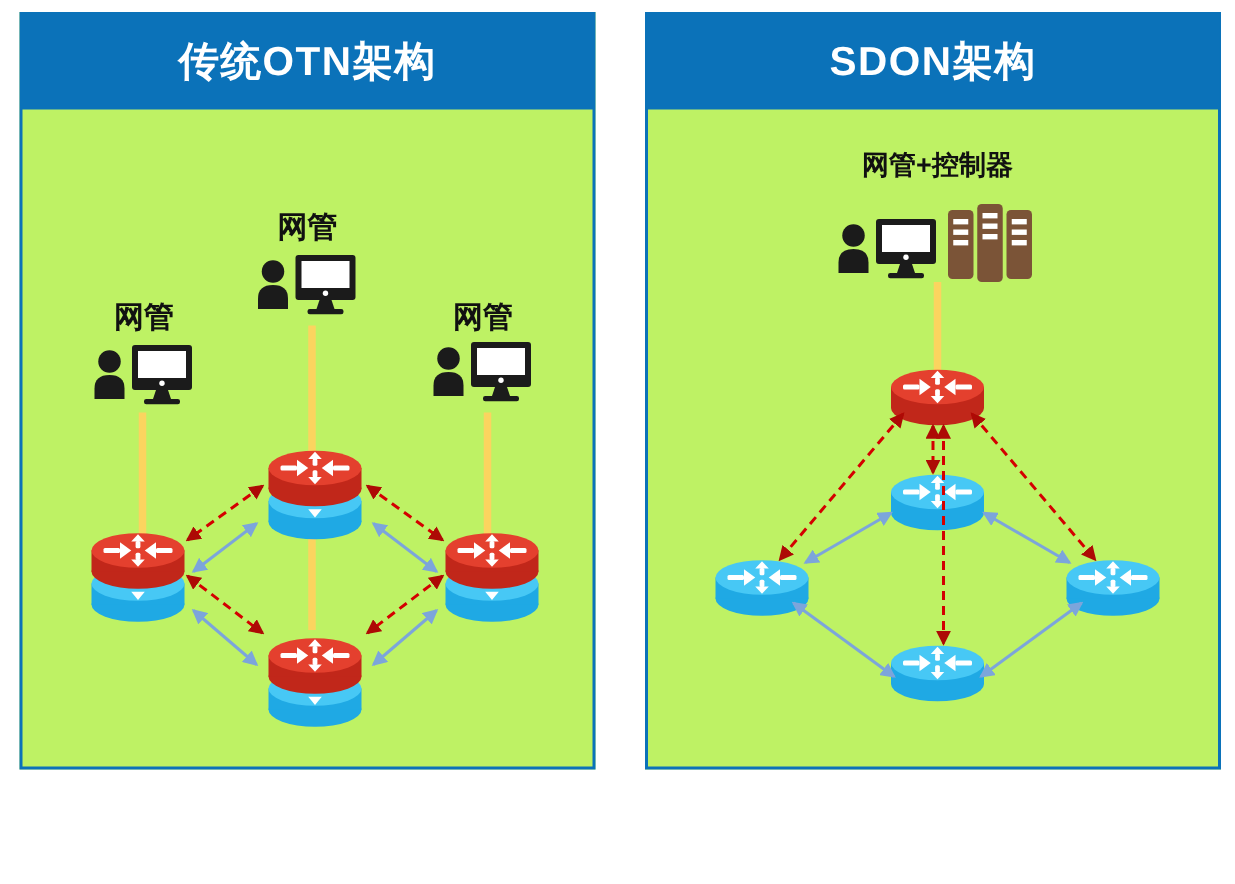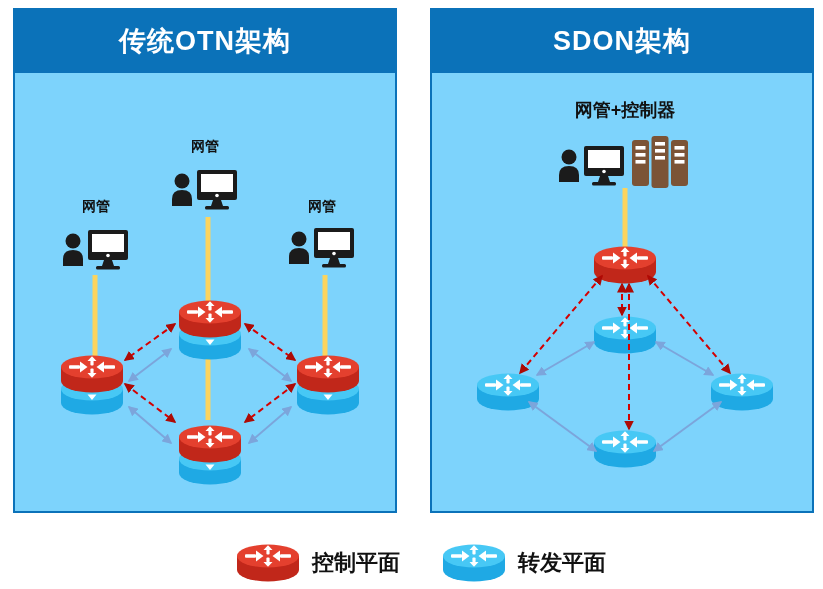--- a/index.html
+++ b/index.html
@@ -1,33 +1,33 @@
 <!DOCTYPE html>
 <html><head>
 <meta charset="utf-8">
 <style>
   * { margin:0; padding:0; box-sizing:border-box; }
   body { font-family:"Liberation Sans","DejaVu Sans",sans-serif; background:#fff; }
   .stage { position:relative; width:823px; height:589px; background:#fff; overflow:hidden; }
 
   .panel { position:absolute; top:8px; width:384px; height:505px;
-           border:2px solid #0B72B9; background:#7dd3fc; }
+           border:2px solid #0B72B9; background:#bef264; }
   .panel-left  { left:13px; }
   .panel-right { left:430px; }
 
   .panel-header { height:64px; background:#0B72B9; color:#fff;
                   display:flex; align-items:center; justify-content:center;
                   font-size:27px; font-weight:bold; letter-spacing:1px;
                   margin:-1px -1px 0 -1px; }
 
   svg.diagram { position:absolute; left:0; top:0; width:380px; height:501px; }
 
   .float-label { position:absolute; transform:translateX(-50%);
                  font-weight:bold; color:#111; white-space:nowrap; }
-  .mgr-label  { font-size:14px; }
+  .mgr-label  { font-size:20px; }
   .ctrl-label { font-size:18px; }
 
   .edge-r { stroke:#D40000; stroke-width:2; stroke-dasharray:6 4; fill:none;
             marker-start:url(#mr); marker-end:url(#mr); }
   .edge-b { stroke:#7CA5DB; stroke-width:2; fill:none;
             marker-start:url(#mb); marker-end:url(#mb); }
   .mgmt   { stroke:#FBD45F; stroke-width:5; fill:none; }
 
   .legend { position:absolute; left:0; top:540px; width:823px; height:46px; }
   .legend-item { position:absolute; display:flex; align-items:center; gap:12px; height:46px; }
@@ -172,28 +172,14 @@
 
       <line class="edge-b" x1="162" y1="332" x2="105" y2="365"></line>
       <line class="edge-b" x1="224" y1="332" x2="281" y2="365"></line>
       <line class="edge-b" x1="97" y1="392" x2="164" y2="441"></line>
       <line class="edge-b" x1="289" y1="392" x2="222" y2="441"></line>
     </svg>
 
     <div class="float-label ctrl-label" style="left:193px; top:88px;">网管+控制器</div>
   </section>
 
-  <div class="legend">
-    <div class="legend-item legend-item-1">
-      <svg width="64" height="42" viewBox="0 0 64 42">
-        <use href="#cyl-red" transform="translate(32,14)"></use>
-      </svg>
-      <span class="legend-label">控制平面</span>
-    </div>
-    <div class="legend-item legend-item-2">
-      <svg width="64" height="42" viewBox="0 0 64 42">
-        <use href="#cyl-blue" transform="translate(32,14)"></use>
-      </svg>
-      <span class="legend-label">转发平面</span>
-    </div>
-  </div>
 
 </div>
 
 </body></html>

